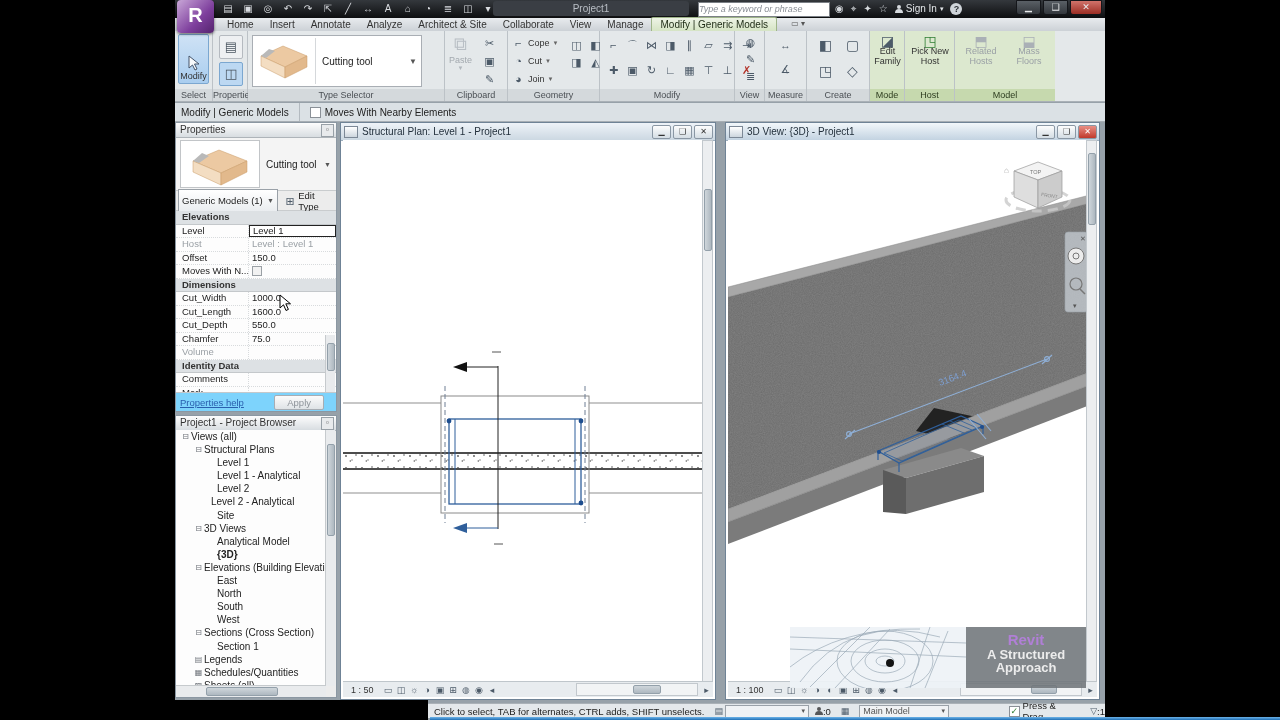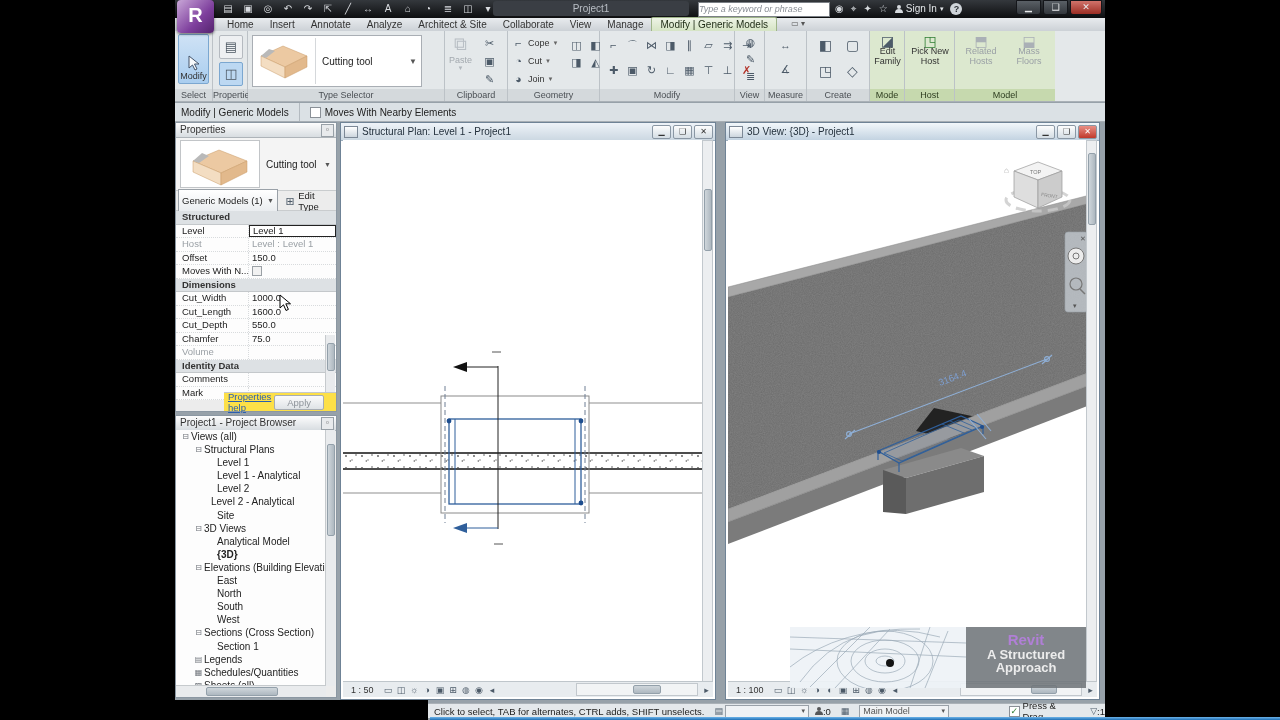--- a/index.html
+++ b/index.html
@@ -80,22 +80,22 @@
   .prow .pl{width:66px;padding-left:6px;overflow:hidden;white-space:nowrap;border-right:1px dotted #d8dbdd;line-height:12.5px;}
   .prow .pv{flex:1;padding-left:3px;line-height:12.5px;overflow:hidden;white-space:nowrap;}
   .prow.header{background:#dde1e4;font-weight:bold;color:#333;border-bottom:1px solid #c4c8cb;}
   .prow.header .pl{width:auto;border:none;}
   .prow.header .chev{margin-left:auto;padding-right:12px;font-size:8px;font-weight:normal;}
   .prow.input .pv{border:1px solid #222;background:#fff;margin:0;line-height:10.5px;}
   .prow.gray .pl,.prow.gray .pv{color:#9aa0a5;}
   .prow.check .pv:after{content:"";display:inline-block;width:8px;height:8px;border:1px solid #9aa0a5;background:#f2f2f2;margin-top:1px;}
   .vscroll{position:absolute;right:1px;width:9px;background:#e9ebed;border-left:1px solid #c6cacd;}
   .vthumb{position:absolute;left:1px;width:6px;background:linear-gradient(90deg,#cfd6db,#aeb8c0);border:1px solid #93a0aa;border-radius:2px;}
-  .palfoot{position:absolute;left:0;right:0;bottom:0;height:18px;background:#fde047;border-top:1px solid #c4c8cb;
-    font-size:9.5px;display:flex;align-items:center;margin-left:48px;}
+  .palfoot{position:absolute;left:0;right:0;bottom:0;height:18px;background:#7dd3fc;border-top:1px solid #c4c8cb;
+    font-size:9.5px;display:flex;align-items:center;}
   .plink{color:#2a5fae;text-decoration:underline;padding-left:4px;}
   .applybtn{margin-left:auto;margin-right:12px;border:1px solid #a7adb3;background:linear-gradient(#fbfbfb,#dfe3e6);
     color:#8d9399;font-size:9.5px;padding:0 12px;height:13px;line-height:13px;border-radius:2px;}
   .tree{position:absolute;left:0;right:10px;top:14px;bottom:11px;overflow:hidden;background:#fdfdfd;}
   .titem{height:13.1px;line-height:13.1px;font-size:10px;color:#222;white-space:nowrap;display:flex;align-items:center;}
   .titem .pre{width:11px;font-size:8px;color:#6b7077;text-align:center;flex:none;}
   .titem.bold{font-weight:bold;}
   .hscroll{position:absolute;left:0;right:10px;bottom:0;height:11px;background:#e9ebed;border-top:1px solid #c6cacd;}
   .hthumb{position:absolute;top:1px;height:7px;background:linear-gradient(#cfd6db,#aeb8c0);border:1px solid #93a0aa;border-radius:2px;}
   
@@ -380,21 +380,21 @@
       <span class="combo" style="width:96px;">
         <span>Generic Models (1)</span>
         <span class="dd">▼</span>
       </span>
       <span class="smallic" style="margin-left:4px;">⊞</span>
       <span>Edit Type</span>
     </div>
     <div style="position:relative;">
 
         <div class="prow header">
-          <span class="pl">Structured</span>
+          <span class="pl">Elevations</span>
           <span class="pv"></span>
           <span class="chev"></span>
         </div>
 
         <div class="prow input">
           <span class="pl">Level</span>
           <span class="pv">Level 1</span>
           <span class="chev"></span>
         </div>
 

